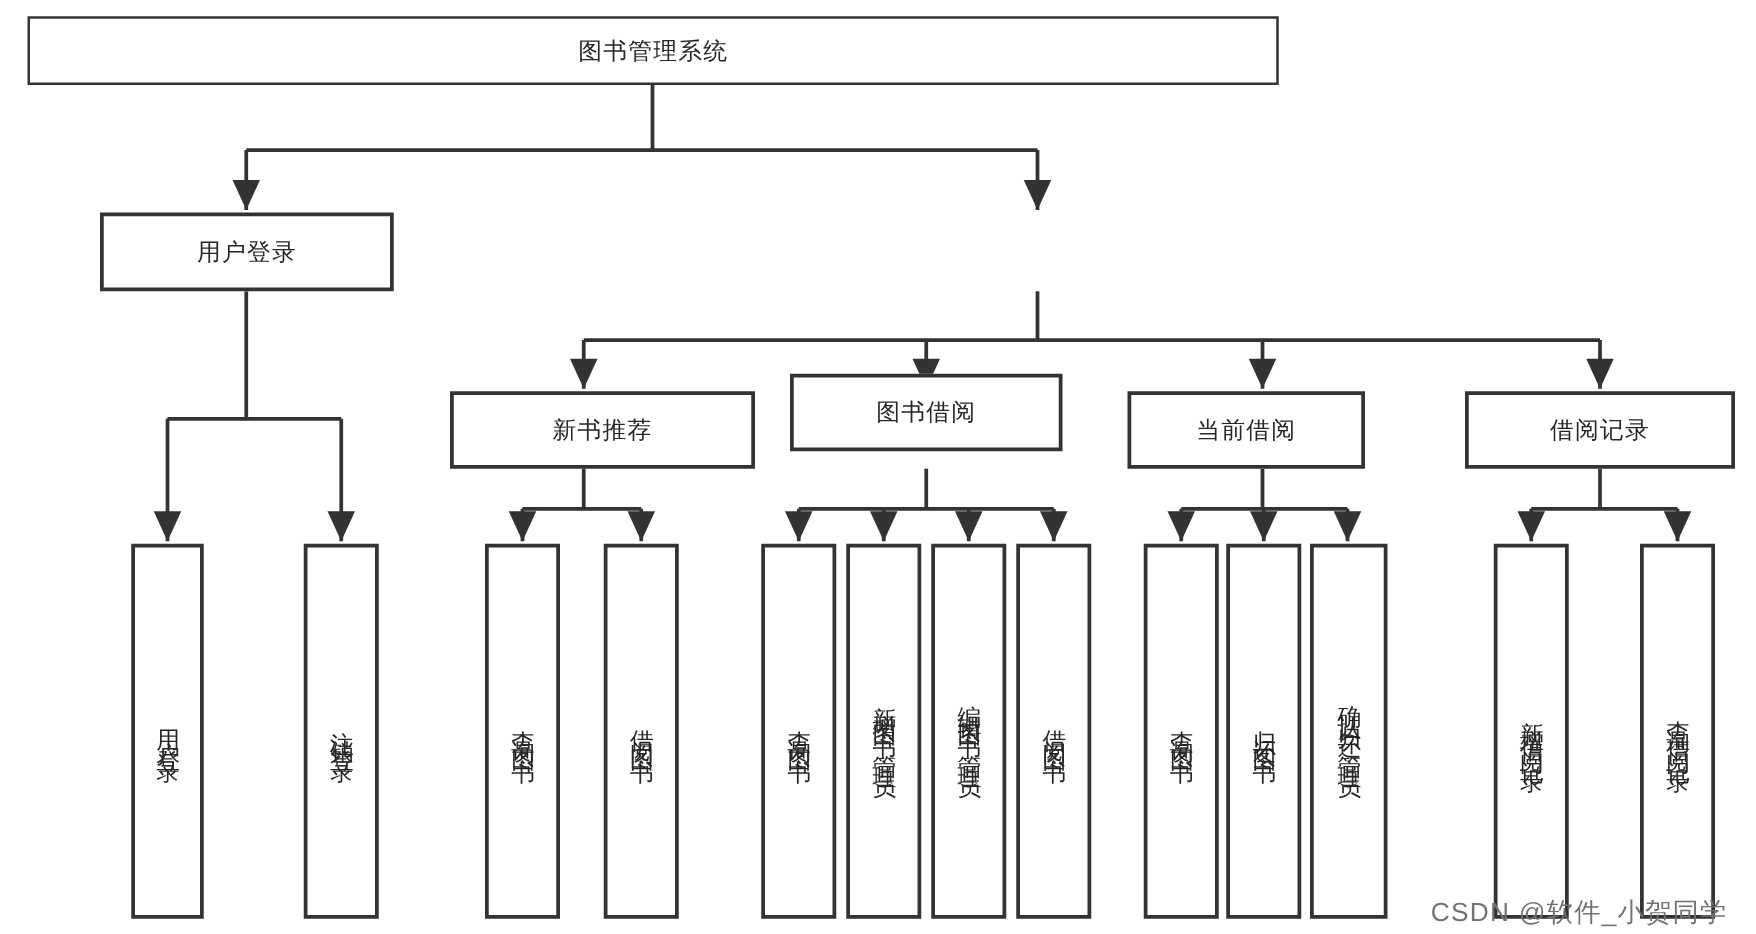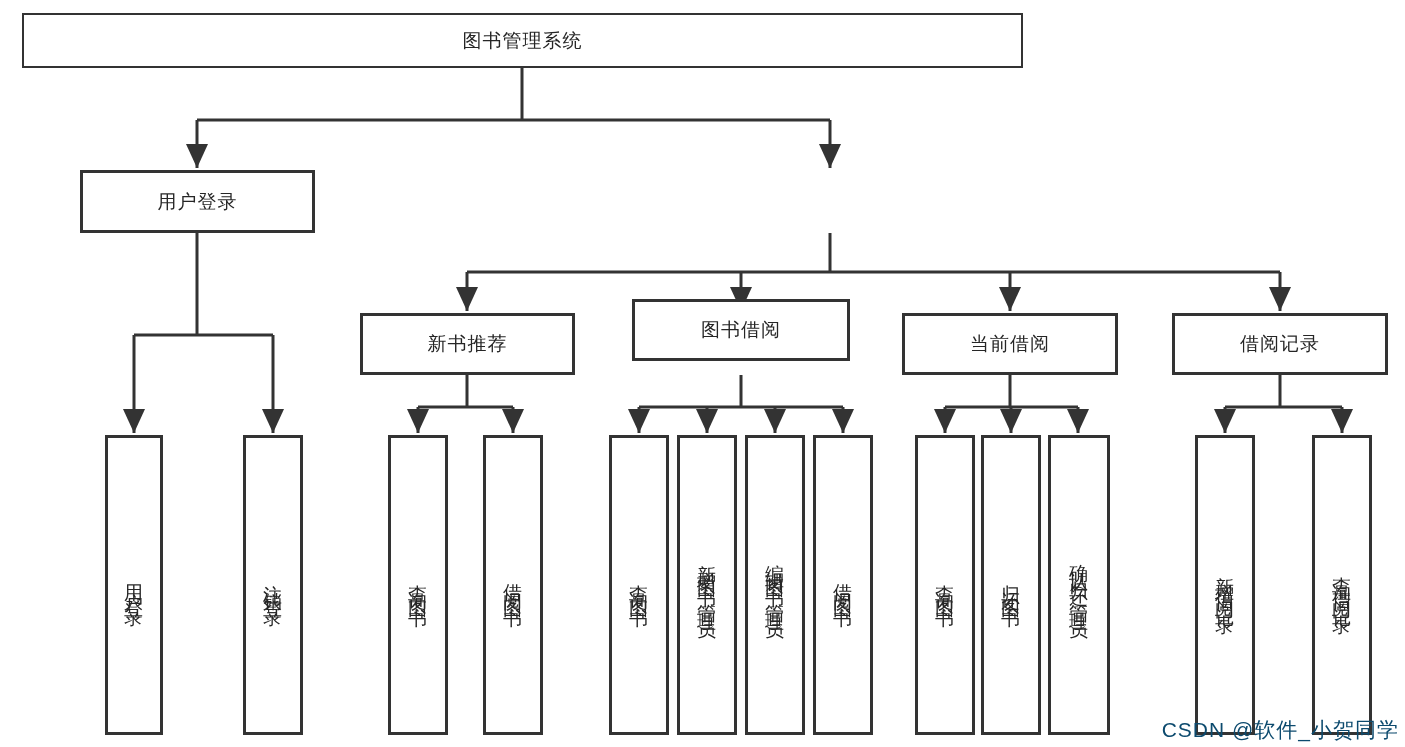--- a/index.html
+++ b/index.html
@@ -29,24 +29,24 @@
   .vtext{
     writing-mode:vertical-rl;
     text-orientation:mixed;
     font-size:19px;
     line-height:1;
     letter-spacing:0.42em;
     color:#262626;
   }
   .watermark{
     position:absolute;
-    right:6px;
+    right:23px;
     bottom:3px;
     font-size:21px;
-    color:#0c4a6e;
+    color:#737373;
     letter-spacing:1px;
     z-index:5;
     white-space:nowrap;
   }
 </style>
 </head>
 <body>
 
 <div class="stage">
 
@@ -106,27 +106,27 @@
   </svg>
 
   <div class="box root-box" style="left:22px;top:13px;width:1001px;height:55px">
     <span class="hlabel">图书管理系统</span>
   </div>
 
   <div class="box" style="left:80px;top:170px;width:235px;height:63px">
     <span class="hlabel">用户登录</span>
   </div>
 
-  <div class="box" style="left:360px;top:313px;width:215px;height:62px">
+  <div class="box" style="left:360px;top:313px;width:244px;height:62px">
     <span class="hlabel">新书推荐</span>
   </div>
   <div class="box" style="left:632px;top:299px;width:218px;height:62px">
     <span class="hlabel">图书借阅</span>
   </div>
-  <div class="box" style="left:902px;top:313px;width:216px;height:62px">
+  <div class="box" style="left:902px;top:313px;width:190px;height:62px">
     <span class="hlabel">当前借阅</span>
   </div>
   <div class="box" style="left:1172px;top:313px;width:216px;height:62px">
     <span class="hlabel">借阅记录</span>
   </div>
 
   <div class="box leaf" style="left:105px;width:58px">
     <span class="vtext">用户登录</span>
   </div>
   <div class="box leaf" style="left:243px;width:60px">

